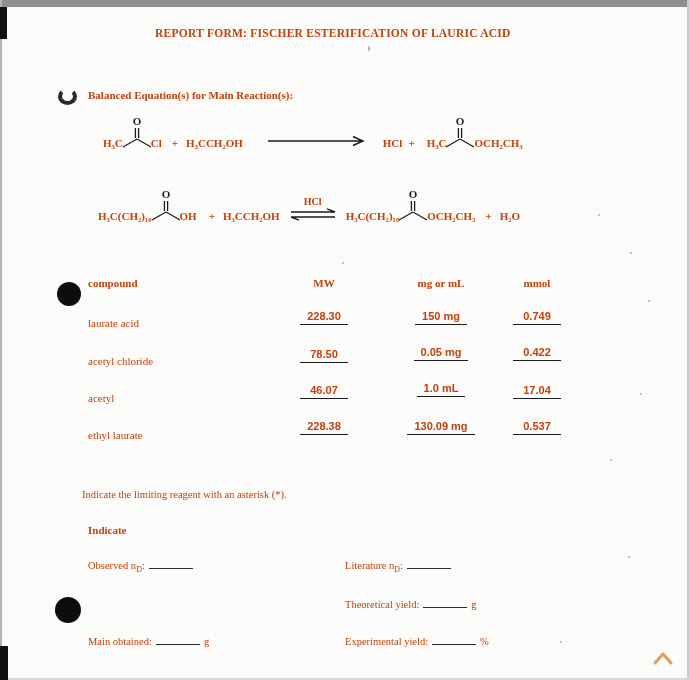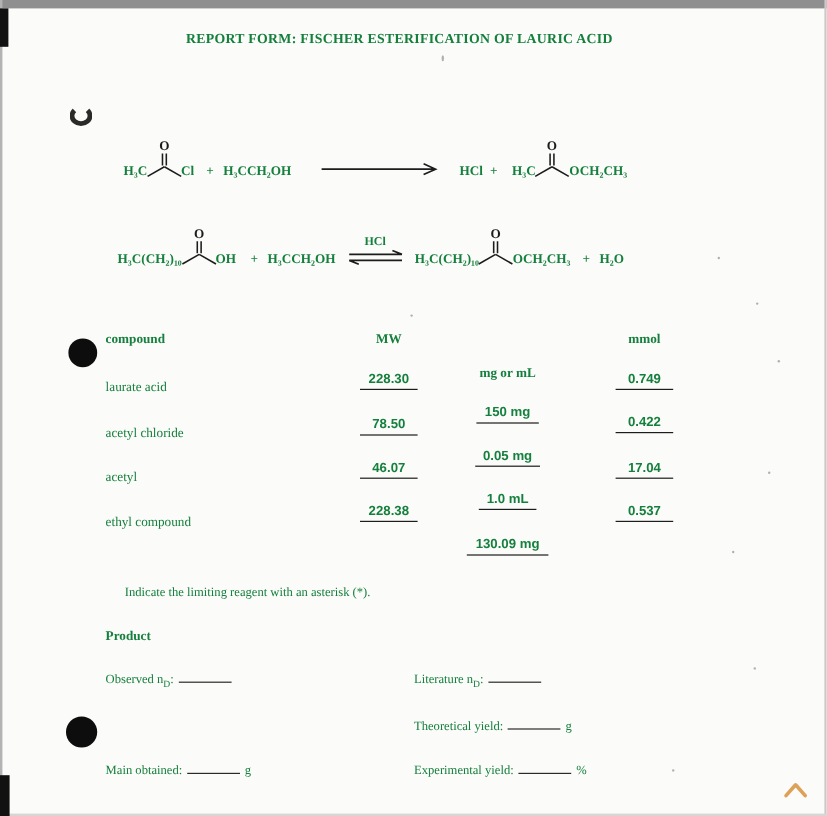--- a/index.html
+++ b/index.html
@@ -1,41 +1,41 @@
 <!DOCTYPE html>
 <html><head>
 <meta charset="utf-8">
 <style>
   * { margin:0; padding:0; box-sizing:border-box; }
   html,body { background:#e9e9e9; }
   .page {
     position:relative; width:689px; height:680px; margin:0 auto;
     background:#fbfbf9; overflow:hidden;
-    font-family:"Liberation Serif", serif; color:#15803d;
+    font-family:"Liberation Serif", serif; color:#c2410c;
   }
   .abs { position:absolute; }
   .title { font-weight:bold; font-size:11.5px; letter-spacing:.25px; }
   .heading { font-weight:bold; font-size:11px; }
   .smalltext { font-size:10.5px; }
   
   .eq { display:flex; align-items:flex-end; font-size:11px; font-weight:bold; white-space:nowrap; }
   .eq span { line-height:13px; }
   .carbonyl { margin:0 -3px -1px -3px; }
   .carbonyl line { stroke:#1c1c1c; stroke-width:1.3; }
   .o-label { font-family:"Liberation Serif", serif; font-size:11px; font-weight:bold; fill:#1c1c1c; }
   .rxn-arrow path, .equil-svg path { stroke:#1c1c1c; stroke-width:1.4; fill:none; }
   .rxn-arrow { margin:0 16px 3px 24px; }
   .equil { display:flex; flex-direction:column; align-items:center; margin:0 10px 2px 10px; }
   .equil .cat { font-size:10px; line-height:11px; margin-bottom:1px; }
   .m6{margin-left:6px}.m8{margin-left:8px}.m10{margin-left:10px}.m12{margin-left:12px}
   
   .cell { font-size:11px; }
   .c1 { left:88px; }
   .c2 { left:283px; width:82px; text-align:center; }
-  .c3 { left:372px; width:102px; text-align:center;margin-top:28px; }
+  .c3 { left:390px; width:102px; text-align:center; }
   .c4 { left:497px; width:80px; text-align:center; }
   .th { font-weight:bold; }
   .val {
     font-family:"Liberation Sans", sans-serif; font-weight:bold; font-size:11px;
     display:inline-block; min-width:48px; text-align:center;
     border-bottom:1.6px solid #1c1c1c; padding:0 7px 2px 7px;
   }
   
   .fieldrow { font-size:10.5px; white-space:nowrap; }
   .blank { display:inline-block; width:44px; height:11px; border-bottom:1px solid #2a2a2a; margin-left:4px; vertical-align:baseline; }
@@ -78,20 +78,21 @@
     <div class="speck" style="left:648px;top:300px;width:2px;height:2px"></div>
     <div class="speck" style="left:342px;top:262px;width:2px;height:2px"></div>
     <div class="speck" style="left:640px;top:393px;width:2px;height:2px"></div>
     <div class="speck" style="left:610px;top:459px;width:2px;height:2px"></div>
     <div class="speck" style="left:628px;top:556px;width:2px;height:2px"></div>
     <div class="speck" style="left:560px;top:641px;width:2px;height:2px"></div>
   </div>
 
   <div class="abs title" style="left:155px; top:27px">REPORT FORM: FISCHER ESTERIFICATION OF LAURIC ACID</div>
 
+  <div class="abs heading" style="left:88px; top:89px">Balanced Equation(s) for Main Reaction(s):</div>
 
   <div class="abs eq" style="left:103px; top:115px">
     <span>H₃C</span>
     <svg class="carbonyl" width="34" height="36" viewBox="0 0 34 36">
       <text class="o-label" x="17" y="10" text-anchor="middle">O</text>
       <line x1="15.4" y1="13" x2="15.4" y2="23"></line>
       <line x1="18.6" y1="13" x2="18.6" y2="23"></line>
       <line x1="17" y1="24" x2="3" y2="32"></line>
       <line x1="17" y1="24" x2="31" y2="32"></line>
     </svg>
@@ -165,28 +166,28 @@
     <span class="abs cell c3" style="top:346px"><span class="val">0.05 mg</span></span>
     <span class="abs cell c4" style="top:346px"><span class="val">0.422</span></span>
   </div>
   <div>
     <span class="abs cell c1" style="top:392px">acetyl</span>
     <span class="abs cell c2" style="top:384px"><span class="val">46.07</span></span>
     <span class="abs cell c3" style="top:382px"><span class="val">1.0 mL</span></span>
     <span class="abs cell c4" style="top:384px"><span class="val">17.04</span></span>
   </div>
   <div>
-    <span class="abs cell c1" style="top:429px">ethyl compound</span>
+    <span class="abs cell c1" style="top:429px">ethyl laurate</span>
     <span class="abs cell c2" style="top:420px"><span class="val">228.38</span></span>
     <span class="abs cell c3" style="top:420px"><span class="val">130.09 mg</span></span>
     <span class="abs cell c4" style="top:420px"><span class="val">0.537</span></span>
   </div>
 
-  <div class="abs smalltext" style="left:104px; top:489px">Indicate the limiting reagent with an asterisk (*).</div>
-  <div class="abs heading" style="left:88px; top:524px">Product</div>
+  <div class="abs smalltext" style="left:82px; top:489px">Indicate the limiting reagent with an asterisk (*).</div>
+  <div class="abs heading" style="left:88px; top:524px">Indicate</div>
 
   <div class="abs fieldrow" style="left:88px; top:558px">
     <span>Observed n</span><sub class="nd">D</sub><span>:</span><span class="blank"></span>
   </div>
   <div class="abs fieldrow" style="left:345px; top:558px">
     <span>Literature n</span><sub class="nd">D</sub><span>:</span><span class="blank"></span>
   </div>
 
   <div class="abs fieldrow" style="left:345px; top:597px">
     <span>Theoretical yield:</span><span class="blank"></span><span class="unit">g</span>

